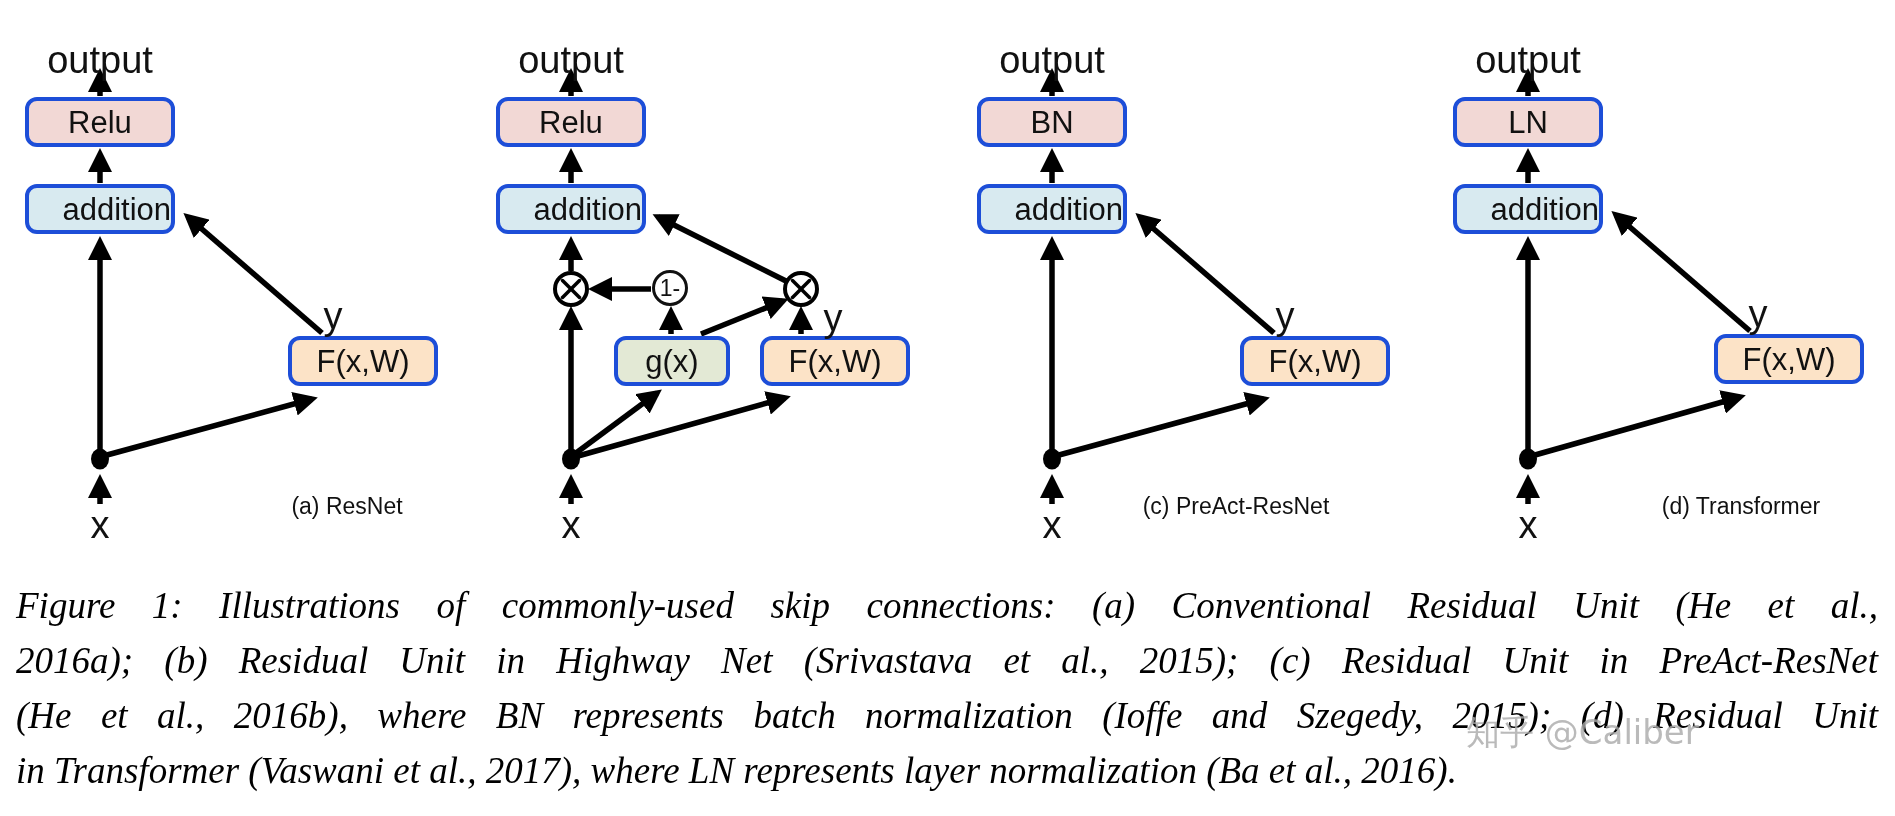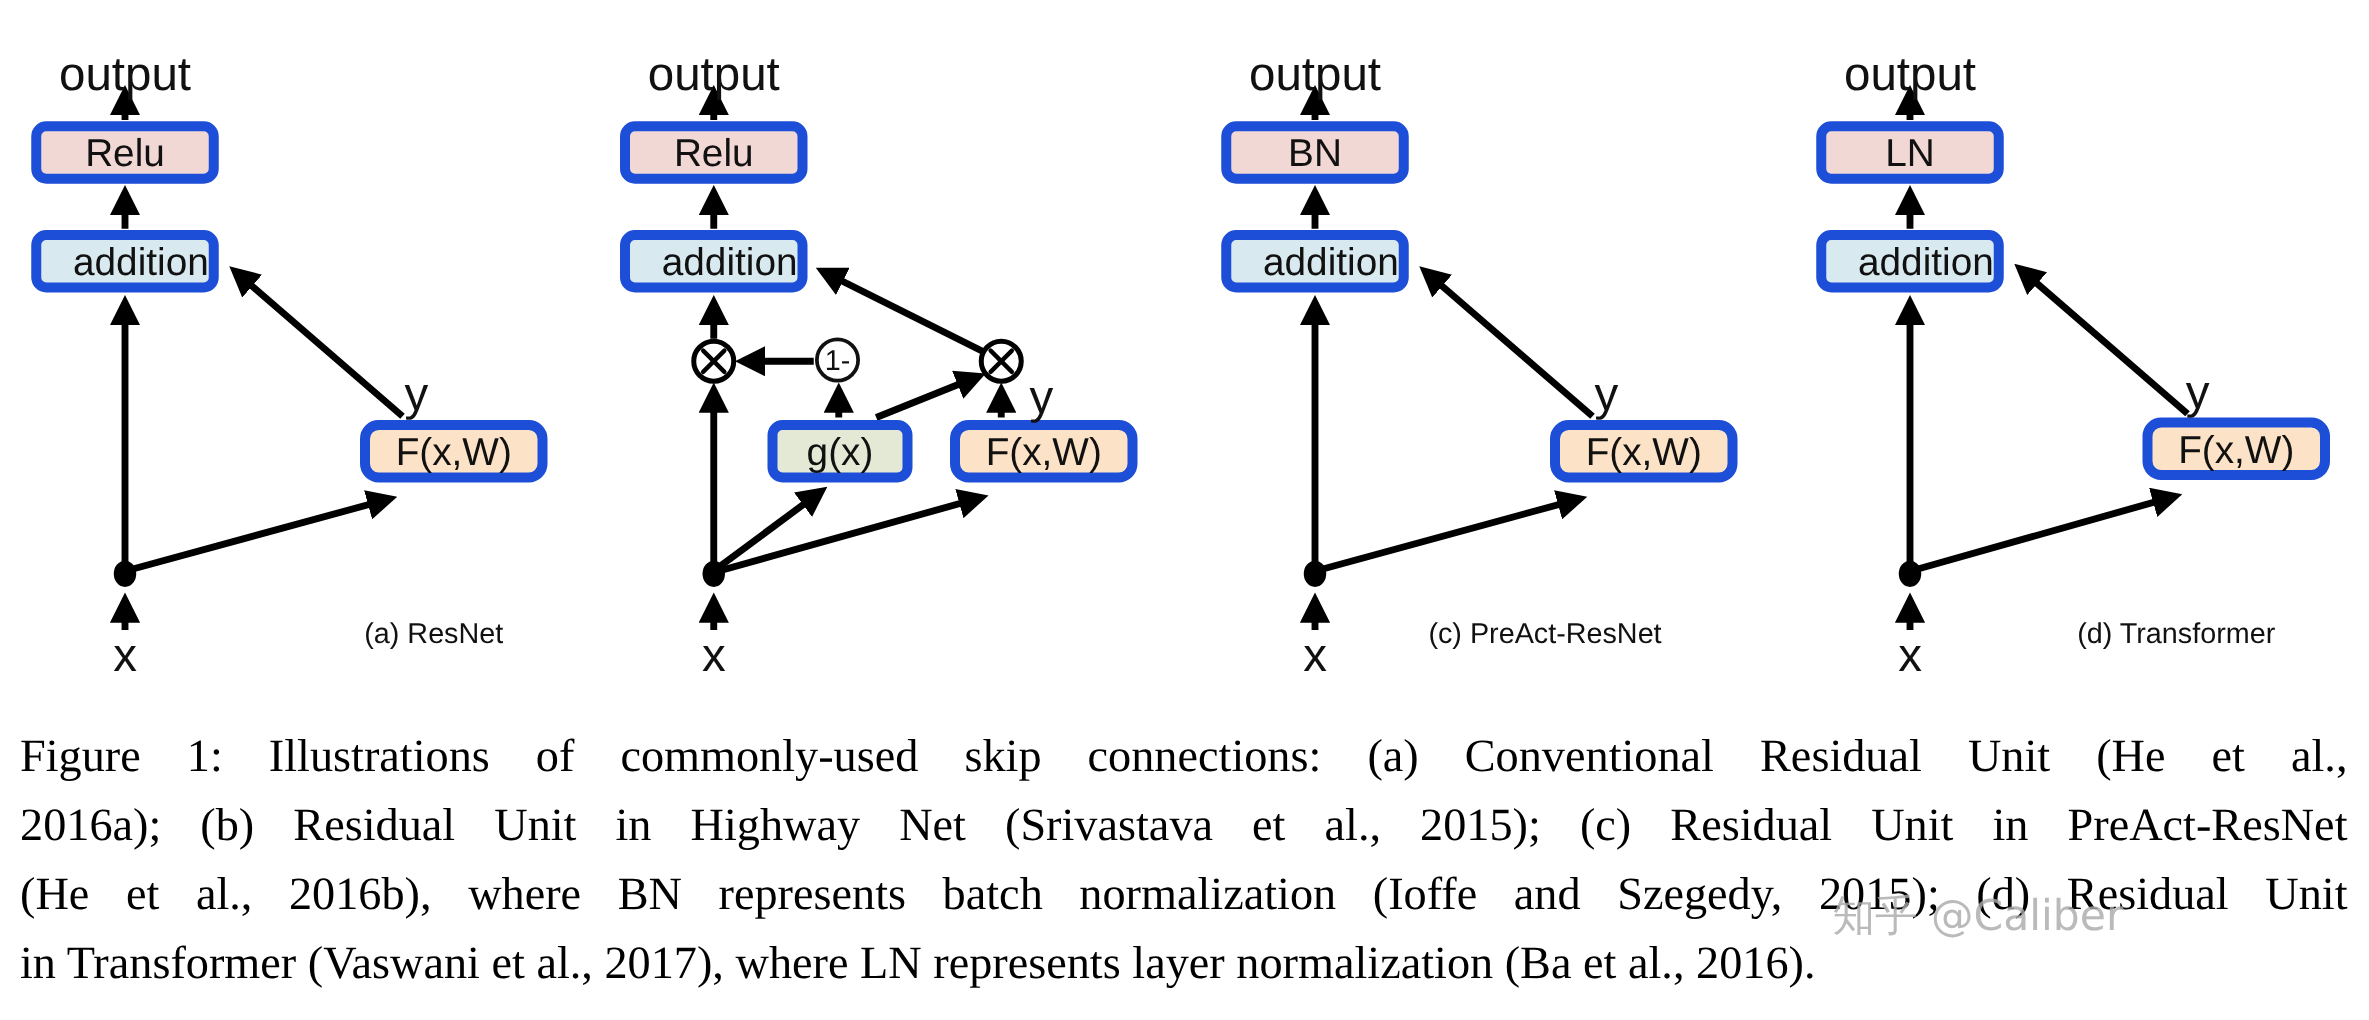--- a/index.html
+++ b/index.html
@@ -5,33 +5,33 @@
   html,body{margin:0;padding:0;background:#ffffff;}
   .page{position:relative;width:1895px;height:816px;background:#fff;overflow:hidden;
         font-family:"Liberation Sans",sans-serif;color:#111;}
   svg.wires{position:absolute;left:0;top:0;}
   .arrow{stroke:var(--line,#000);stroke-width:5.5;fill:none;}
   .dot{fill:var(--line,#000);stroke:none;}
   .opc{fill:#fff;stroke:var(--line,#000);stroke-width:4;}
   .opx{stroke:var(--line,#000);stroke-width:3.5;stroke-linecap:round;}
   .ah-path{fill:var(--line,#000);}
   .box{position:absolute;box-sizing:border-box;width:150px;height:50px;
-       border:8px solid #1d4ed8;border-radius:12px;display:flex;align-items:center;
+       border:4px solid #1d4ed8;border-radius:12px;display:flex;align-items:center;
        justify-content:center;font-size:31px;line-height:1;}
   .norm{background:var(--norm-box,#f2d8d5);}
   .addx{background:var(--addition-box,#d8eaf0);justify-content:flex-end;}
-  .fnx{background:var(--function-box,#fce3c7);border-radius:15px;}
+  .fnx{background:var(--function-box,#fce3c7);}
   .gatex{background:var(--gate-box,#e3e9d5);width:116px;}
   .lbl{position:absolute;text-align:center;font-size:38px;line-height:1.1;}
   .pcap{position:absolute;text-align:center;font-size:23px;line-height:1.1;width:360px;}
   .circle-gate{position:absolute;box-sizing:border-box;width:36px;height:36px;
        border:3px solid #111;border-radius:50%;background:#fff;display:flex;
        align-items:center;justify-content:center;font-size:23px;line-height:1;}
   .caption{position:absolute;left:16px;top:578px;width:1862px;
-       font-family:"Liberation Serif",serif;font-size:37px;line-height:55px;color:#000;}
+       font-family:"Liberation Serif",serif;font-size:37px;line-height:55px;color:#000;font-style:italic;}
   .caption-line.just{text-align:justify;text-align-last:justify;}
   .watermark{position:absolute;left:1466px;top:710px;font-size:34px;white-space:nowrap;
        color:var(--watermark,#aaa);opacity:.8;font-family:"DejaVu Sans",sans-serif;}
 </style>
 </head>
 <body>
 
 <div class="page">
 
   <svg class="wires" width="1895" height="560" viewBox="0 0 1895 560">

